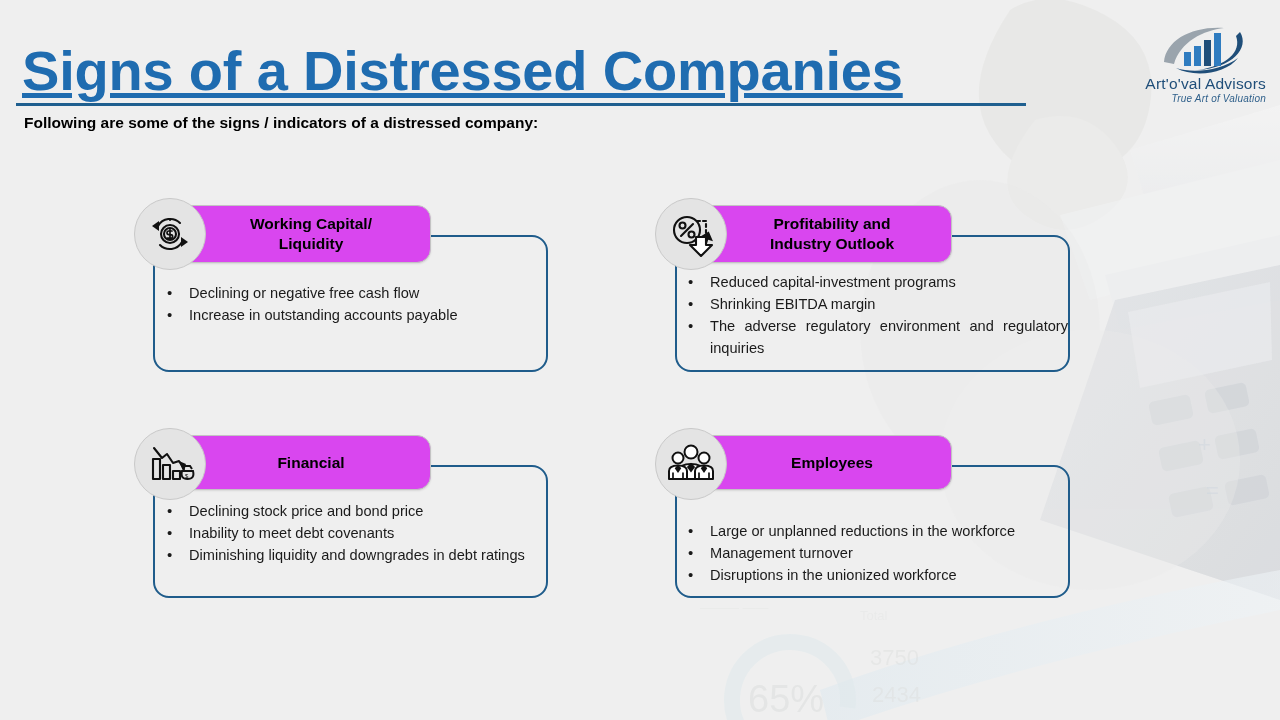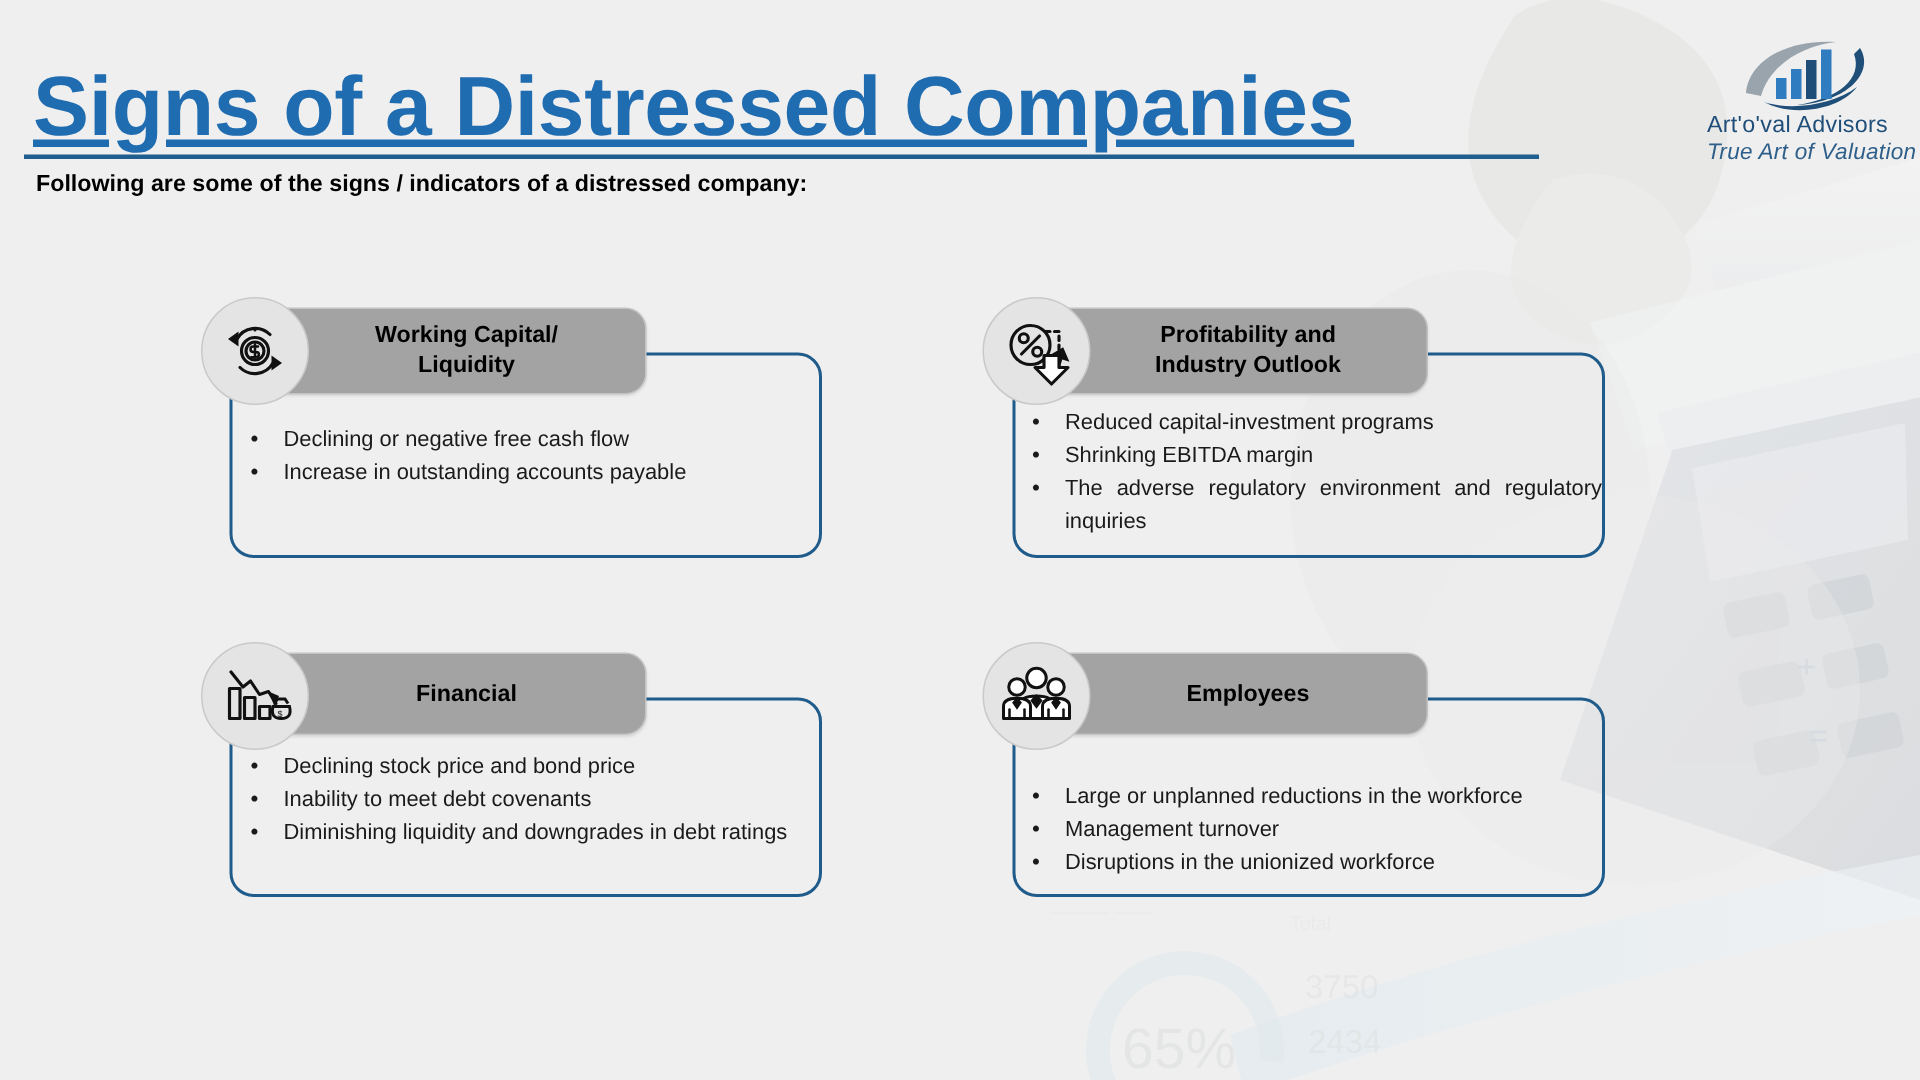--- a/index.html
+++ b/index.html
@@ -56,32 +56,32 @@
     z-index: 3;
   }
 
   
   #logo {
     position: absolute;
     right: 14px;
     top: 24px;
     width: 128px;
     z-index: 4;
-    text-align: left;
+    text-align: right;
   }
   #logo .logo-mark { display:block; margin: 0 auto; }
   #logo .logo-name {
     font-size: 15.5px;
     color: #1f4e79;
     letter-spacing: 0.2px;
     line-height: 1.05;
     white-space: nowrap;
   }
   #logo .logo-tag {
-    font-size: 15px;
+    font-size: 10px;
     font-style: italic;
     color: #2e5f8a;
     letter-spacing: 0.2px;
     white-space: nowrap;
     margin-top: 1px;
   }
 
   
   .card {
     position: absolute;
@@ -89,21 +89,21 @@
   }
   .card-body {
     position: absolute;
     border: 2px solid #1f5c8b;
     border-radius: 16px;
     box-sizing: border-box;
     background: transparent;
   }
   .card-pill {
     position: absolute;
-    background: #a3a3a3;
+    background: #d946ef;
     border: 1.5px solid #c3c3c3;
     border-radius: 14px;
     box-sizing: border-box;
     display: flex;
     align-items: center;
     justify-content: center;
     z-index: 3;
     box-shadow: 0 1px 2px rgba(0,0,0,0.10);
   }
   .card-pill .pill-title {

